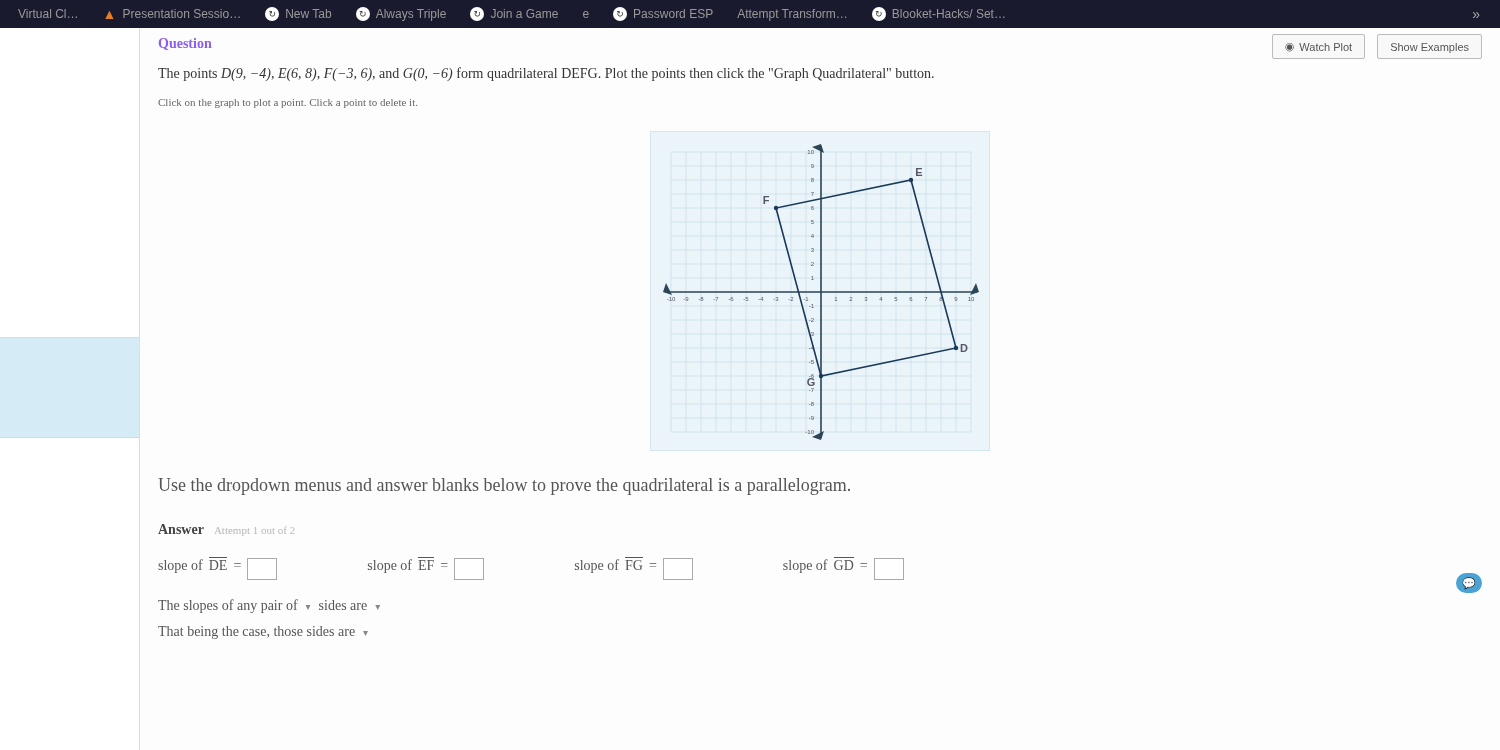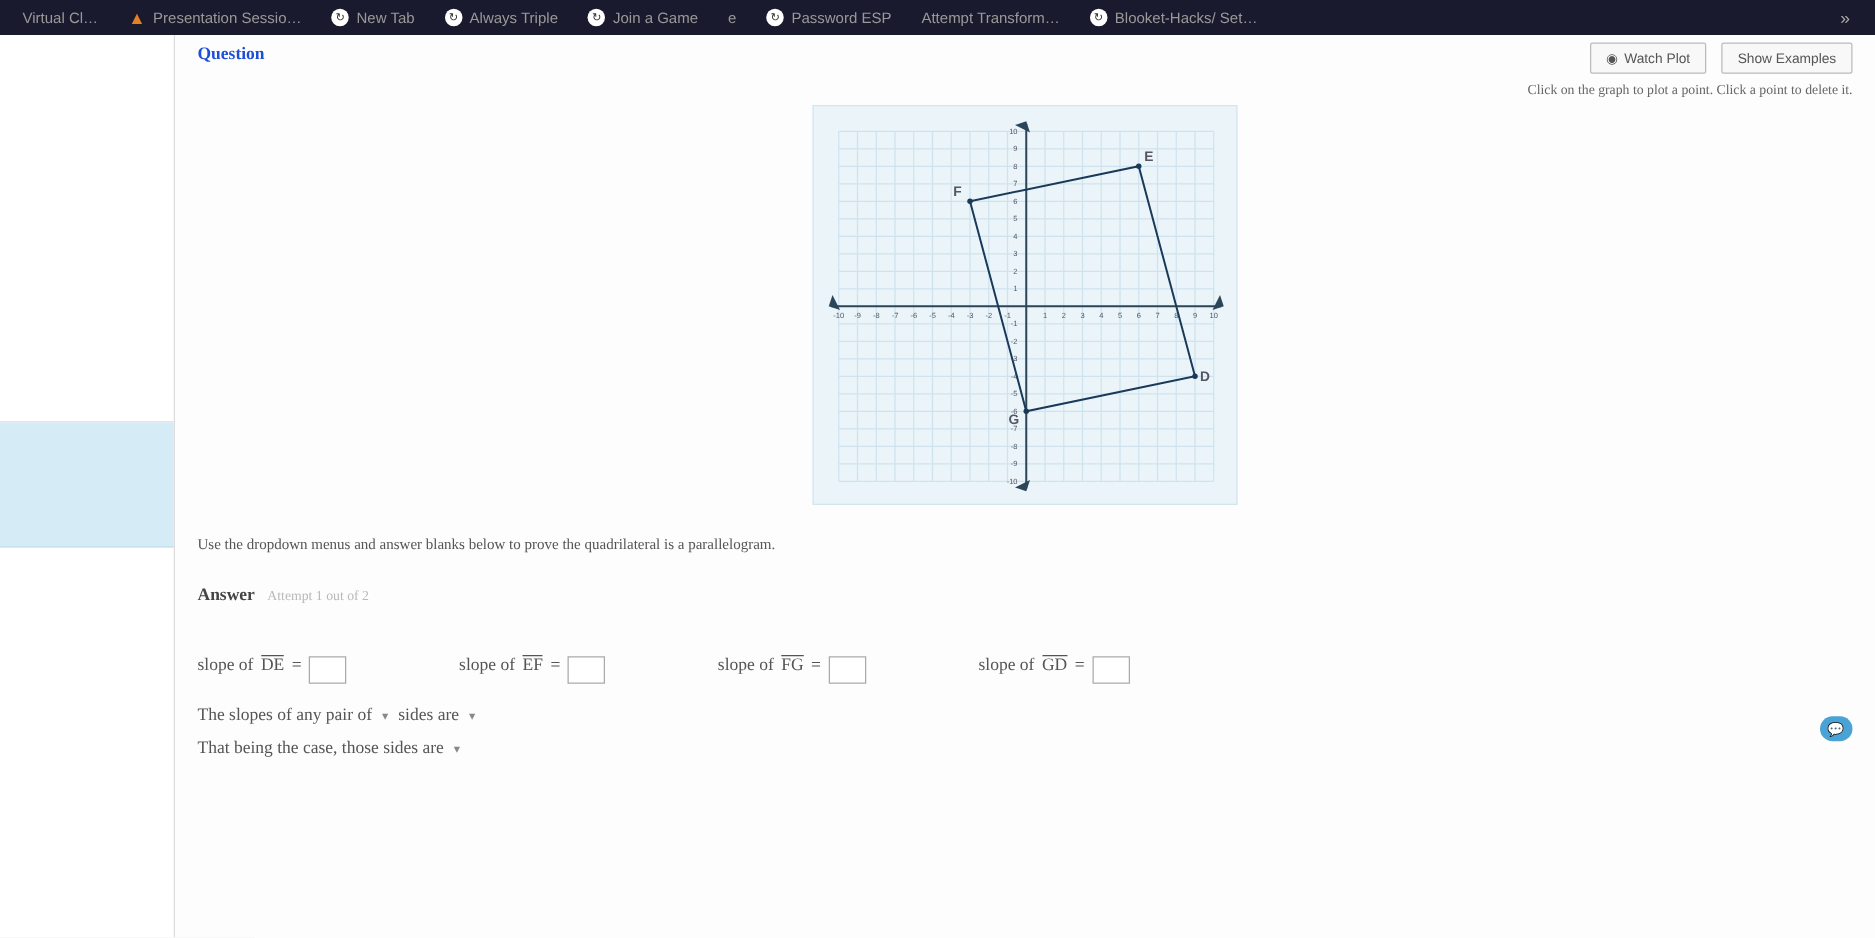--- a/index.html
+++ b/index.html
@@ -70,21 +70,21 @@
     overflow: hidden;
   }
   .qheader {
     display: flex;
     align-items: flex-start;
     justify-content: space-between;
   }
   .qtitle {
     font-weight: bold;
     font-size: 14px;
-    color: #1d4ed8;
+    color: #8b5cf6;
     margin-bottom: 14px;
     font-family:"Times New Roman", serif;
   }
   .btnrow { display:flex; gap:12px; margin-top:-2px; }
   .btn {
     border:1px solid #bbb;
     background:#f8f8f8;
     font-size:11px;
     font-family:Arial,sans-serif;
     padding:5px 12px;
@@ -95,44 +95,44 @@
     color:#555;
     border-radius:2px;
   }
   .prompt {
     font-size: 14px;
     color: #333;
     margin-bottom: 14px;
   }
   .prompt em { font-style: italic; }
   .instr {
-    text-align:right;
+    text-align:left;
     font-size:11px;
     color:#666;
-    margin-bottom:6px;
+    margin-bottom:23px;
   }
   .graphwrap {
     display:flex;
     justify-content:center;
     margin-bottom:24px;
   }
   svg.graph {
     background:#eaf4f9;
     border:1px solid #d3e6ef;
   }
   .belowtext {
-    font-size:12px;
+    font-size:18px;
     color:#555;
     margin:10px 0 26px 0;
   }
   .answerrow {
     display:flex;
     align-items:center;
     gap:10px;
-    margin-bottom:40px;
+    margin-bottom:20px;
   }
   .answerlabel { font-weight:bold; font-size:14px; color:#444; }
   .attempt { font-size:11px; color:#b8b8b8; }
   .proof {
     font-size:14px;
     color:#555;
     margin-bottom:18px;
   }
   .sloperow {
     display:flex;
@@ -226,20 +226,23 @@
         <div class="btn">
           <span>◉</span>
           <span>Watch Plot</span>
         </div>
         <div class="btn">
           <span>Show Examples</span>
         </div>
       </div>
     </div>
 
+    <div class="prompt">
+      <span>The points </span><em>D(9, −4)</em><span>, </span><em>E(6, 8)</em><span>, </span><em>F(−3, 6)</em><span>, and </span><em>G(0, −6)</em><span> form quadrilateral DEFG. Plot the points then click the "Graph Quadrilateral" button.</span>
+    </div>
 
     <div class="instr">Click on the graph to plot a point. Click a point to delete it.</div>
 
     <div class="graphwrap">
       <svg class="graph" id="graph-svg" width="340" height="320">
           <line x1="20" y1="300" x2="20" y2="20" stroke="#cfe3ee" stroke-width="1"></line>
           <line x1="35" y1="300" x2="35" y2="20" stroke="#cfe3ee" stroke-width="1"></line>
           <line x1="50" y1="300" x2="50" y2="20" stroke="#cfe3ee" stroke-width="1"></line>
           <line x1="65" y1="300" x2="65" y2="20" stroke="#cfe3ee" stroke-width="1"></line>
           <line x1="80" y1="300" x2="80" y2="20" stroke="#cfe3ee" stroke-width="1"></line>

